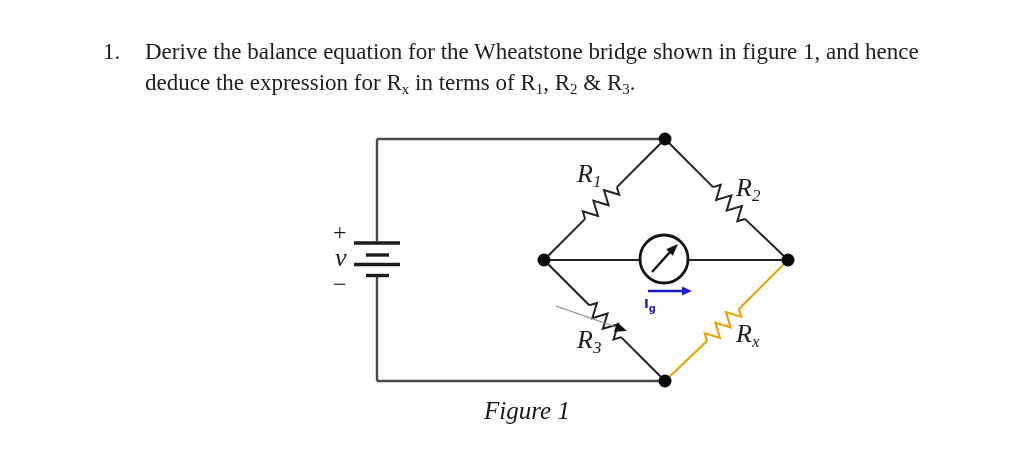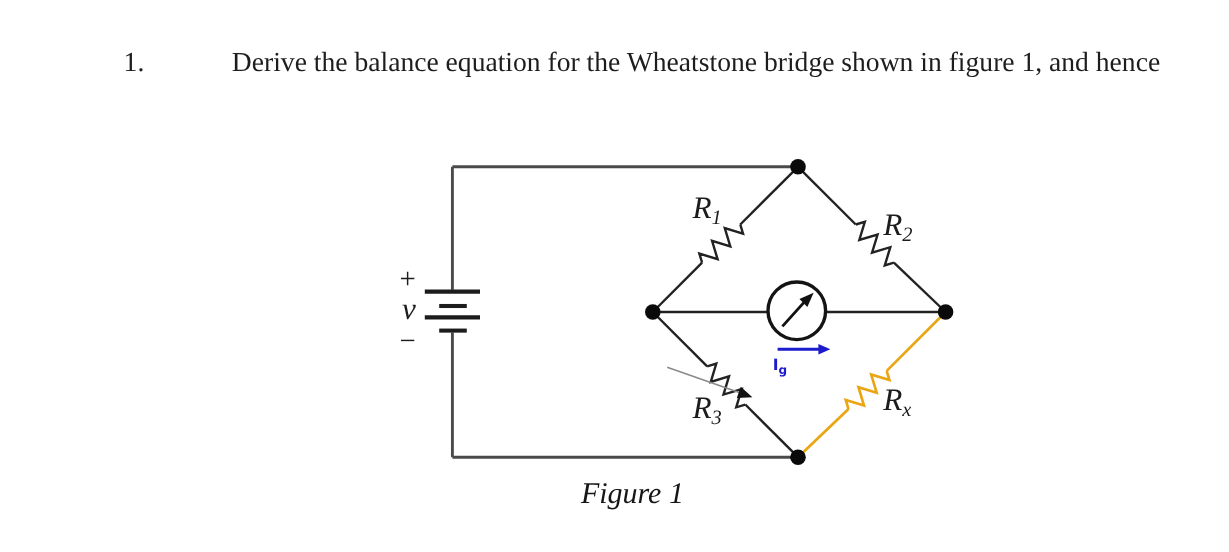--- a/index.html
+++ b/index.html
@@ -1,39 +1,40 @@
 <!DOCTYPE html>
 <html><head>
 <meta charset="utf-8">
 <style>
   html,body{margin:0;padding:0;background:#ffffff;}
   body{width:1024px;height:460px;position:relative;overflow:hidden;
        font-family:"Liberation Serif",serif;color:#1d1d1d;}
   .page{position:absolute;inset:0;}
   .q-number{position:absolute;left:103px;top:36px;font-size:23px;line-height:31px;}
-  .q-text{position:absolute;left:145px;top:36px;width:870px;font-size:23px;line-height:31px;text-align:center;}
+  .q-text{position:absolute;left:145px;top:36px;width:870px;font-size:23px;line-height:31px;}
   .qsub{font-size:15px;vertical-align:-4px;}
   .circuit-svg{position:absolute;left:0;top:0;}
   .lbl{font-family:"Liberation Serif",serif;font-style:italic;font-size:26px;fill:#1c1c1c;stroke:none;}
   .lbl .sub-t{font-size:17px;}
   .sign{font-family:"Liberation Serif",serif;font-size:24px;fill:#1c1c1c;stroke:none;font-style:normal;}
   .cur-lbl{font-family:"DejaVu Sans",sans-serif;font-weight:bold;font-size:13px;stroke:none;}
   .cur-lbl .sub-t{font-size:10px;}
   .caption{font-family:"Liberation Serif",serif;font-style:italic;font-size:25px;fill:#161616;
            text-anchor:middle;stroke:none;}
 </style>
 </head>
 <body>
 
 <div class="page">
 
   <div class="q-number">1.</div>
 
   <div class="q-text">
     <div>Derive the balance equation for the Wheatstone bridge shown in figure 1, and hence</div>
+    <div><span>deduce the expression for R</span><span class="qsub">x</span><span> in terms of R</span><span class="qsub">1</span><span>, R</span><span class="qsub">2</span><span> &amp; R</span><span class="qsub">3</span><span>.</span></div>
   </div>
 
   <svg class="circuit-svg" width="1024" height="460">
 
     <g fill="none" stroke-linecap="butt" stroke="#4a4a4a">
       <path d="M377,139 H665" stroke-width="2.6"></path>
       <path d="M377,139 V241.5" stroke-width="2.4"></path>
       <path d="M377,277 V381" stroke-width="2.4"></path>
       <path d="M377,381 H665" stroke-width="2.6"></path>
     </g>

